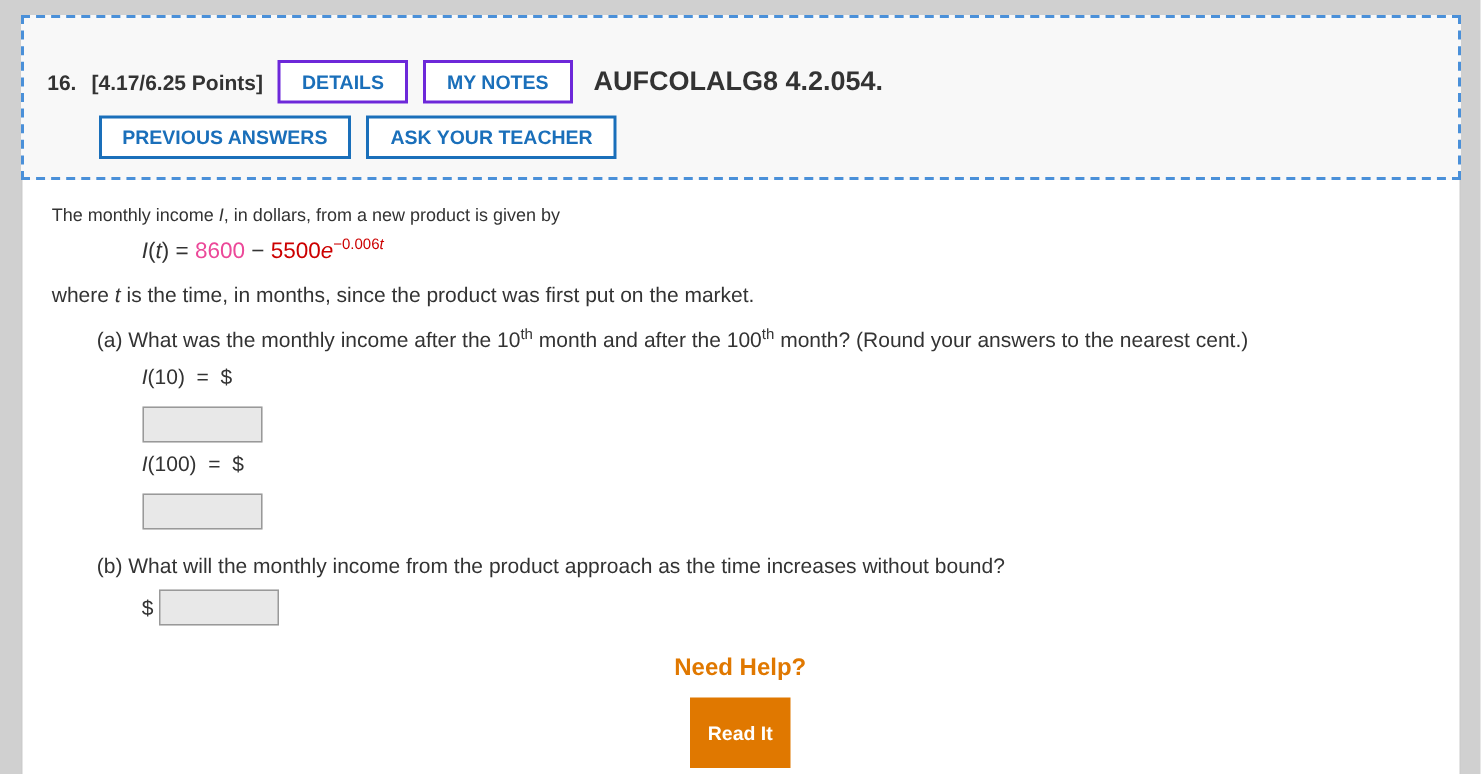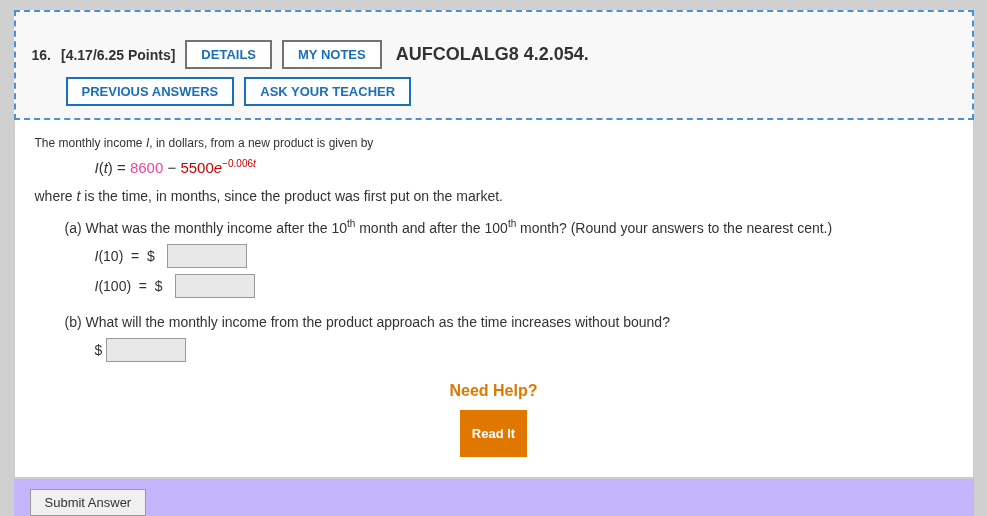--- a/index.html
+++ b/index.html
@@ -32,21 +32,21 @@
       flex-wrap: wrap;
       margin-top: 16px;
     }
     .question-number {
       font-weight: bold;
       font-size: 14px;
       color: #333;
       white-space: nowrap;
     }
     .btn-details, .btn-mynotes {
-      border: 2px solid #737373;
+      border: 2px solid #6d28d9;
       background: white;
       color: #1a6fba;
       font-weight: bold;
       font-size: 13px;
       padding: 5px 14px;
       cursor: pointer;
     }
     .course-code {
       font-weight: bold;
       font-size: 18px;
@@ -94,25 +94,26 @@
       margin-bottom: 14px;
     }
     .part-label {
       font-size: 14px;
       color: #333;
       margin-bottom: 8px;
       margin-left: 30px;
     }
     .input-row {
       display: flex;
-      align-items: center;
+      align-items: flex-start;
       gap: 12px;
       margin: 6px 0 6px 60px;
       font-size: 14px;
       color: #333;
+      flex-direction: column;
     }
     .input-field {
       border: 1px solid #999;
       background: #e8e8e8;
       width: 80px;
       height: 24px;
       padding: 2px 4px;
       font-size: 13px;
     }
     .part-b {

